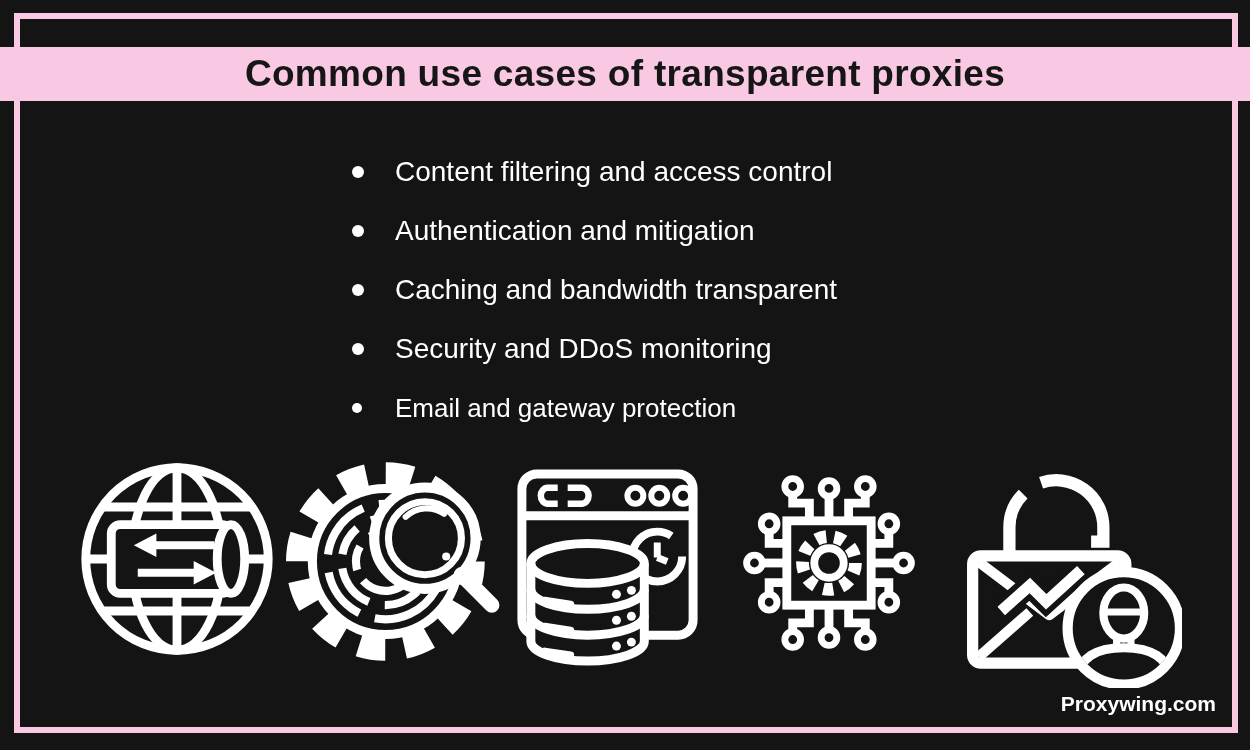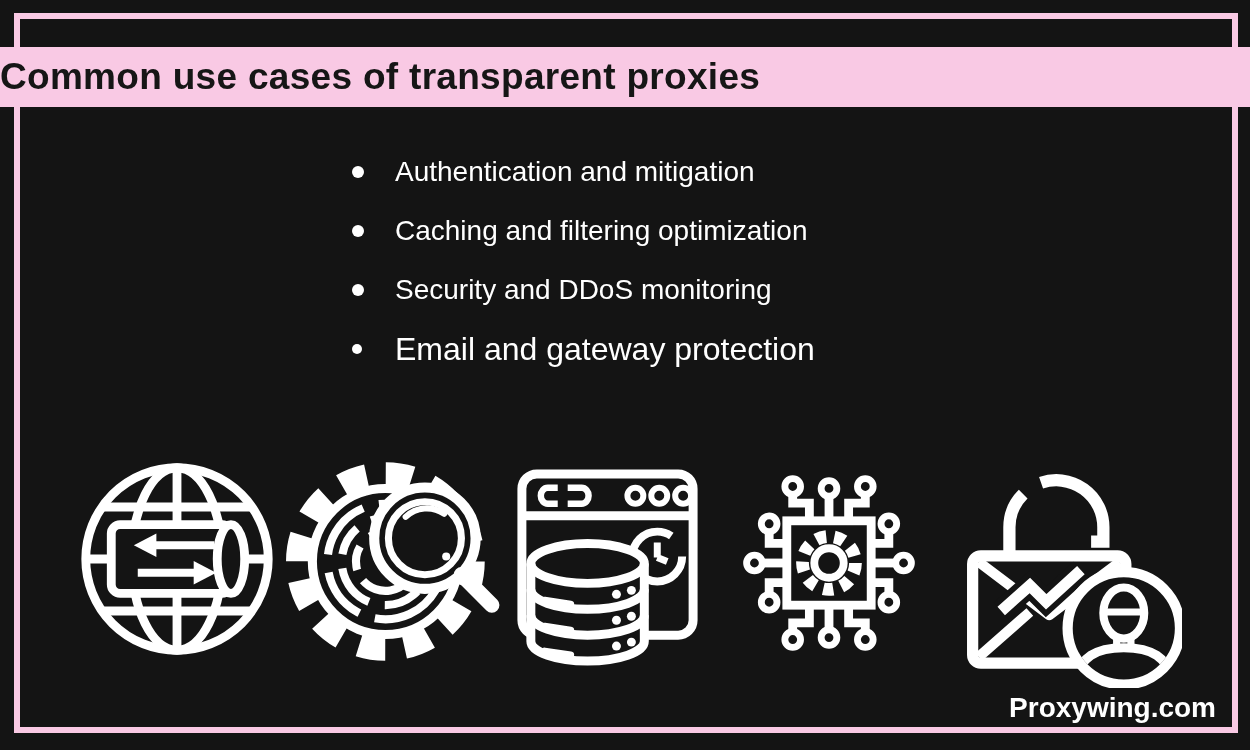--- a/index.html
+++ b/index.html
@@ -17,23 +17,23 @@
     overflow:hidden;
   }
   .frame{
     position:absolute;
     left:14px; top:13px; right:12px; bottom:17px;
     border:6px solid var(--pink);
     z-index:1;
   }
   .banner{
     position:absolute;
-    left:0; right:0; top:47px; height:60px;
+    left:0; right:0; top:47px; height:54px;
     background:var(--pink);
-    display:flex; align-items:center; justify-content:flex-start;
+    display:flex; align-items:center; justify-content:center;
     z-index:2;
   }
   .banner h1{
     font-size:37px;
     font-weight:bold;
     color:var(--ink);
     letter-spacing:0.3px;
     white-space:nowrap;
   }
   .use-case-list{
@@ -50,58 +50,62 @@
     color:var(--white);
     font-size:28px;
   }
   .bullet{
     width:12px; height:12px;
     border-radius:50%;
     background:var(--white);
     margin-right:31px;
     flex:none;
   }
-  .use-case-list li:last-child{font-size:32px;align-items:center;}
+  .use-case-list li:last-child{font-size:26px;align-items:center;}
   .use-case-list li:last-child .bullet{width:10px;height:10px;margin-right:33px;}
   .icon{
     position:absolute;
     z-index:2;
   }
   .icon svg{width:100%;height:100%;display:block;}
   #icon-globe  {left:78px;  top:456px; width:198px; height:206px;}
   #icon-gear   {left:286px; top:452px; width:218px; height:218px;}
   #icon-browser{left:500px; top:452px; width:214px; height:218px;}
   #icon-chip   {left:726px; top:458px; width:206px; height:210px;}
   #icon-lock   {left:942px; top:440px; width:240px; height:248px;}
   .brand{
     position:absolute;
     right:34px; top:692px;
     color:var(--white);
-    font-size:28px;
+    font-size:21px;
     font-weight:bold;
     z-index:2;
   }
 </style>
 </head>
 <body>
 
 <div class="frame"></div>
 
 <div class="banner">
   <h1>Common use cases of transparent proxies</h1>
 </div>
 
 <ul class="use-case-list">
   <li>
     <span class="bullet"></span>
+    <span>Content filtering and access control</span>
+  </li>
+  <li>
+    <span class="bullet"></span>
     <span>Authentication and mitigation</span>
   </li>
   <li>
     <span class="bullet"></span>
-    <span>Caching and filtering optimization</span>
+    <span>Caching and bandwidth transparent</span>
   </li>
   <li>
     <span class="bullet"></span>
     <span>Security and DDoS monitoring</span>
   </li>
   <li>
     <span class="bullet"></span>
     <span>Email and gateway protection</span>
   </li>
 </ul>

